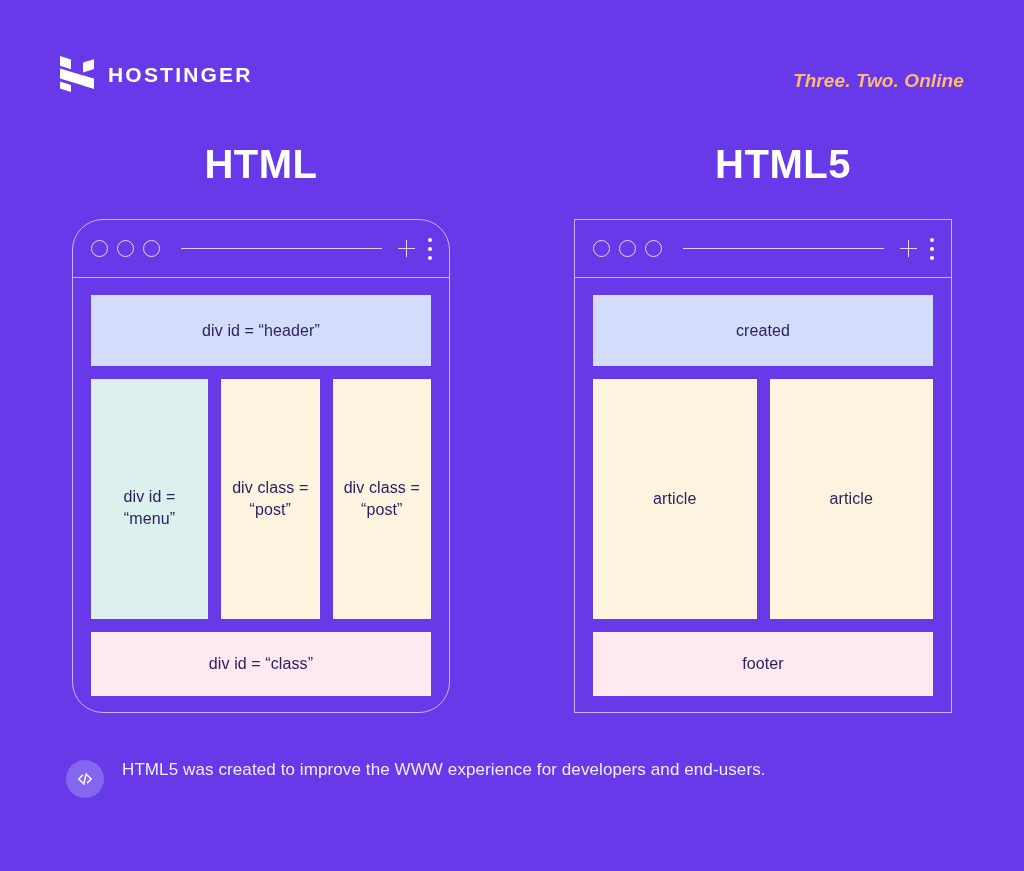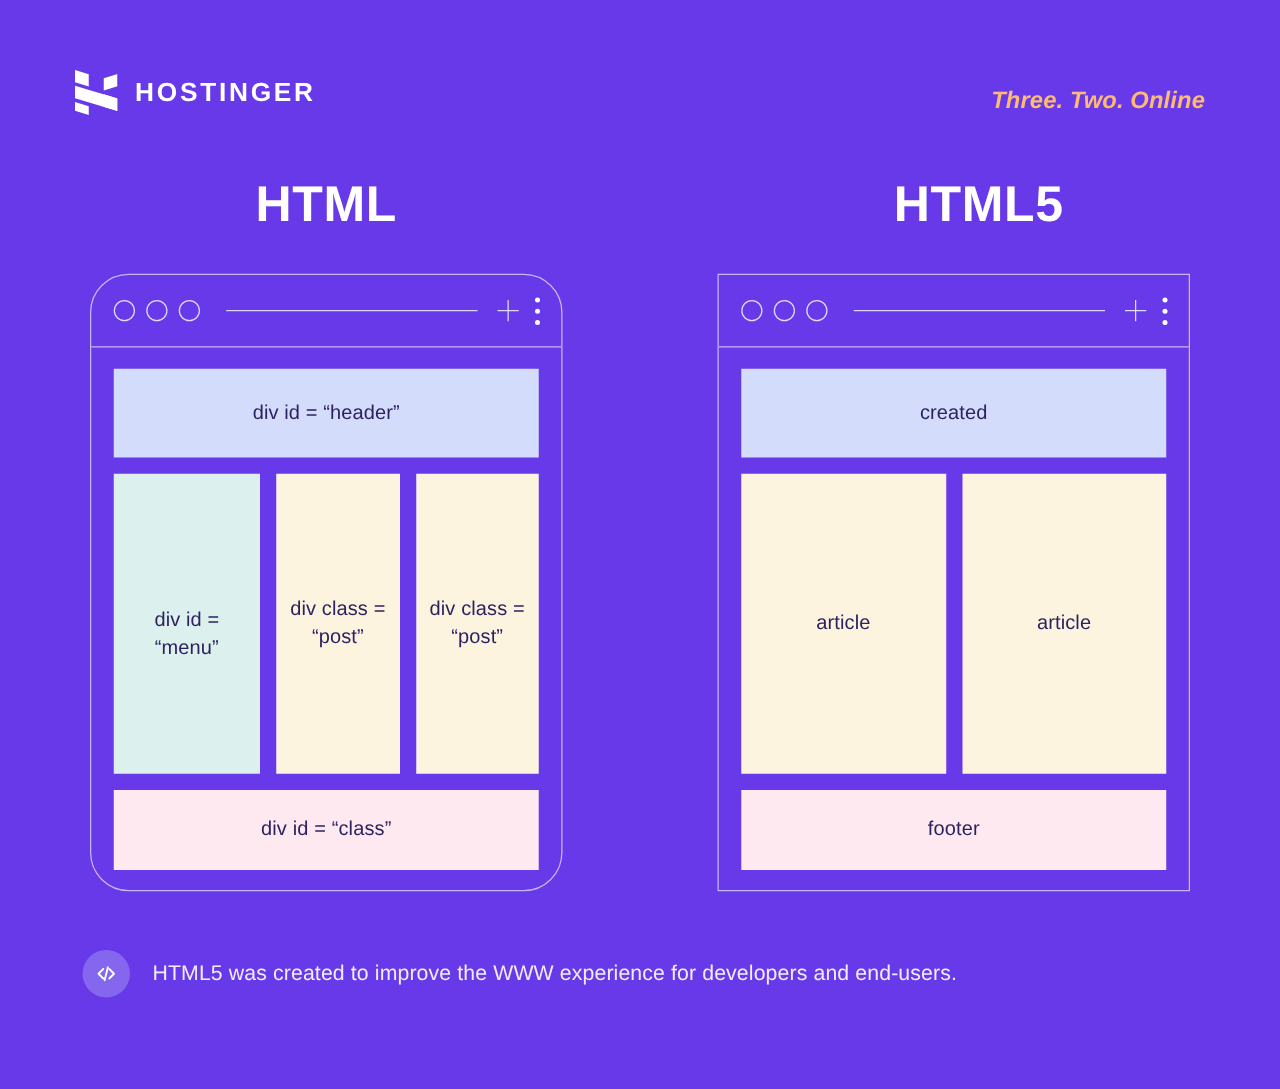--- a/index.html
+++ b/index.html
@@ -230,21 +230,21 @@
 
   
   .block-nav .nav-label { transform: translateY(9px); }
 
   
   .footnote {
     position: absolute;
     left: 66px;
     top: 760px;
     display: flex;
-    align-items: center;
+    align-items: flex-start;
     gap: 18px;
   }
 
   .code-badge {
     width: 38px;
     height: 38px;
     border-radius: 50%;
     background: #8466ef;
     display: flex;
     align-items: center;

